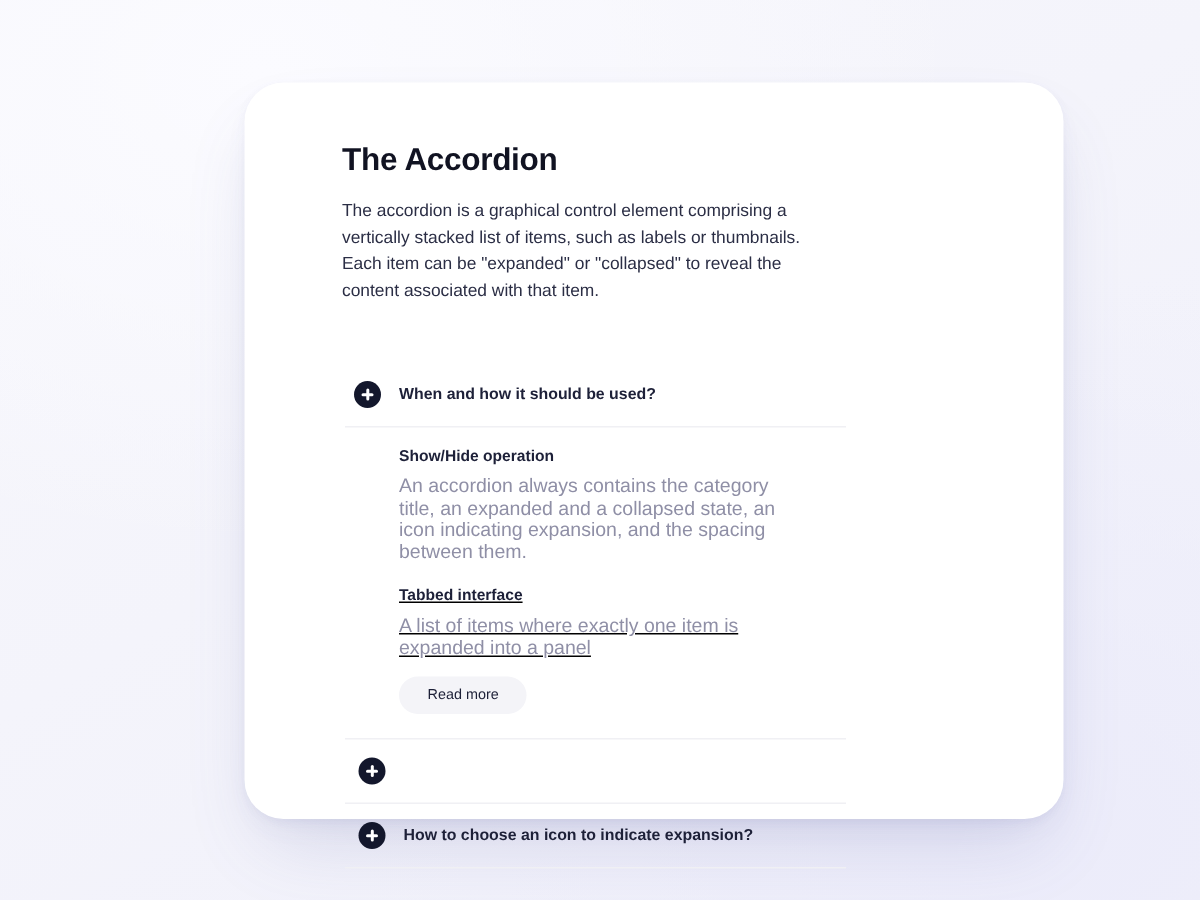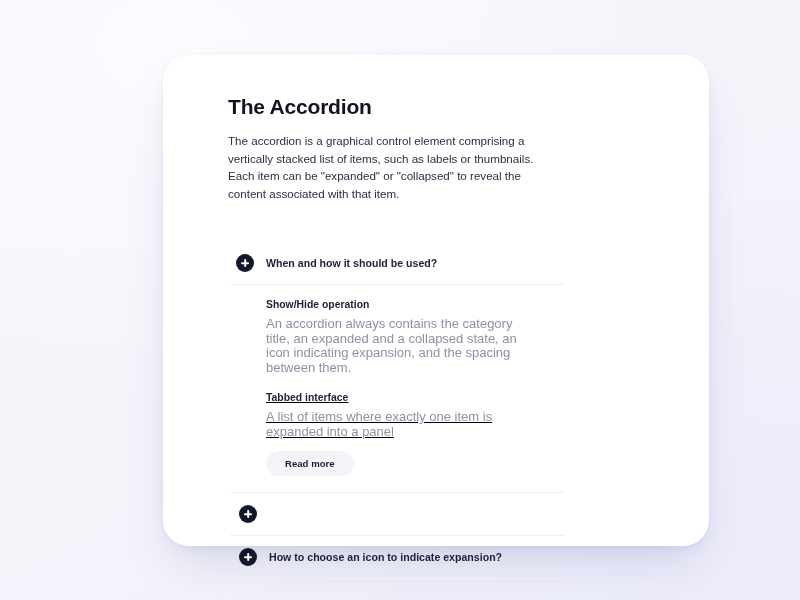--- a/index.html
+++ b/index.html
@@ -146,21 +146,21 @@
   }
 
   .read-more {
     display: inline-block;
     background: #f4f4f8;
     border: none;
     border-radius: 999px;
     padding: 7px 19px;
     font-family: inherit;
     font-size: 9.6px;
-    font-weight: 700;
+    font-weight: 400;
     color: #1d2038;
     cursor: pointer;
   }
 </style>
 </head>
 <body>
 
 <div class="card">
   <div class="card-inner">
 

